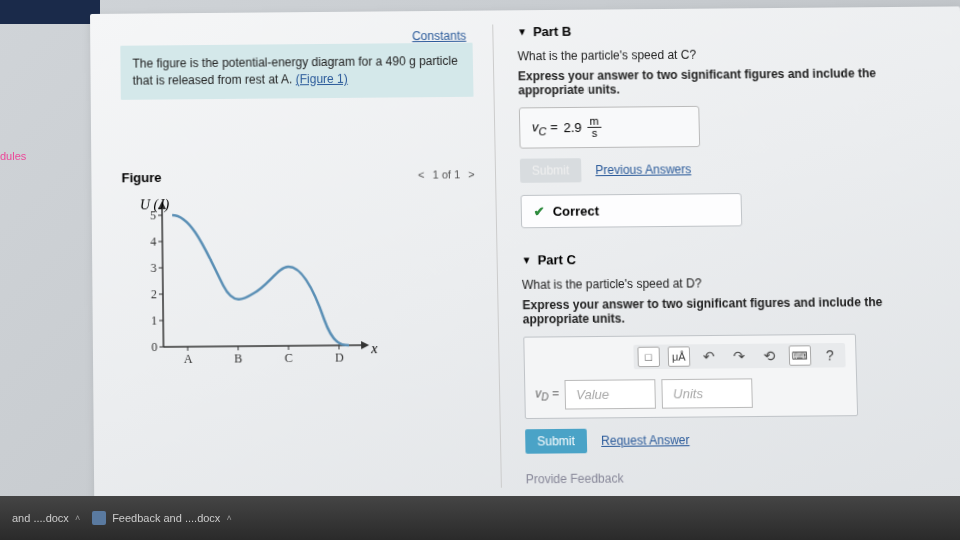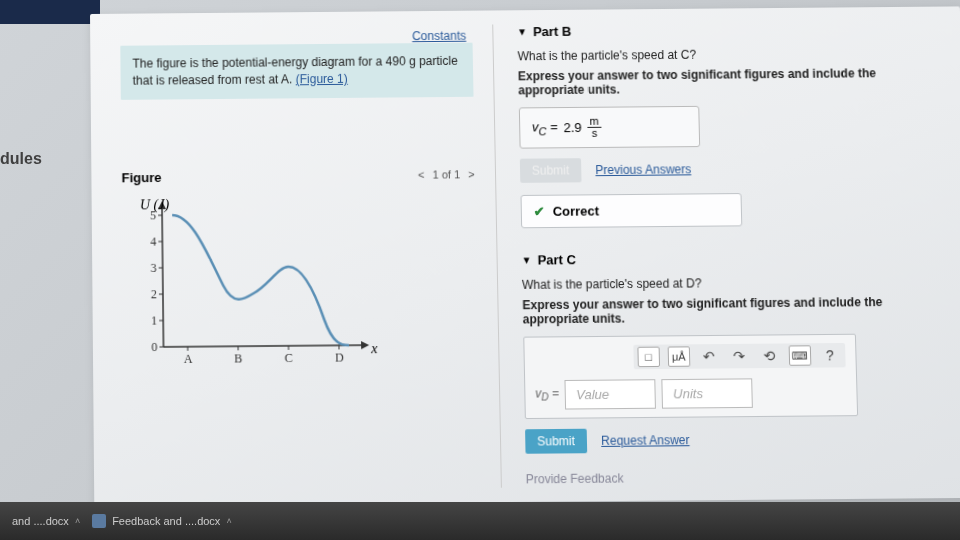--- a/index.html
+++ b/index.html
@@ -12,21 +12,21 @@
   .top-strip { position:absolute; top:0; left:0; width:100px; height:24px; background:#1a2a4a; }
   .page {
     position: absolute; top: 14px; left: 90px; right: 0; bottom: 40px;
     background: linear-gradient(160deg, #f5f6f7 0%, #ebedef 50%, #dfe2e5 100%);
     padding: 14px 20px 14px 30px;
     transform: perspective(1400px) rotateX(2deg) rotateZ(-0.5deg);
     transform-origin: top left;
     border-radius: 2px;
     box-shadow: 0 2px 8px rgba(0,0,0,0.1);
   }
-  .sidelabel { position:absolute; left:0; top:150px; font-size:16px; color:#404040;font-weight:bold; }
+  .sidelabel { position:absolute; left:0; top:150px; font-size:11px; color:#ec4899; }
   .columns { display:flex; gap: 20px; height:100%; }
   .left { width: 44%; }
   .right { width: 56%; border-left:1px solid #ccc; padding-left:24px; }
   .constants { text-align:right; font-size:12px; color:#2a5a9a; text-decoration:underline; cursor:pointer; padding:4px 6px 0; }
   .intro-box {
     background:#d4e8ea; padding:10px 12px; font-size:12px; color:#222;
     line-height:1.4; border-radius:1px;
   }
   .intro-box a { color:#2a5a9a; text-decoration:underline; }
   .figure-head { margin-top:70px; display:flex; justify-content:space-between; align-items:center; font-size:13px; }
@@ -72,21 +72,21 @@
           cursor:pointer; color:#444; border-radius:2px; }
   .tool.noborder { border:none; background:transparent; font-size:14px; }
   .input-row { display:flex; align-items:center; gap:6px; }
   .var { font-style:italic; font-size:12px; color:#666; }
   .value-box, .units-box {
     border:1px solid #bbb; padding:6px 10px; font-size:13px; font-style:italic;
     color:#aaa; background:#fff; min-width:90px;
   }
   .feedback { margin-top:18px; font-size:12px; color:#889; }
   .taskbar {
-    position:absolute; bottom:0; left:0; right:0; height:38px;
+    position:absolute; bottom:0; left:0; right:0; height:44px;
     background:linear-gradient(#454545,#2a2a2a); display:flex; align-items:center;
     gap:12px; padding:0 12px; font-size:11px; color:#ccc;
   }
   .tb-item { display:flex; gap:6px; align-items:center; }
   .tb-icon { width:14px; height:14px; background:#5a7aa0; border-radius:2px; }
   .chev { font-size:9px; color:#999; }
 </style>
 </head>
 <body>
 

